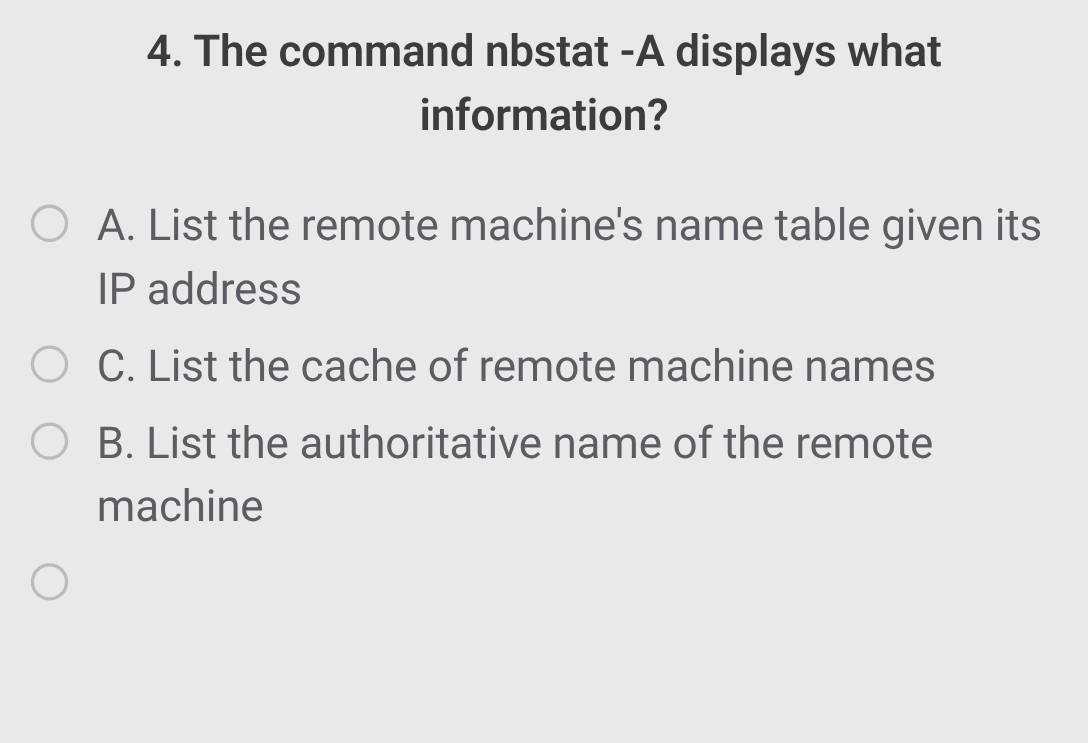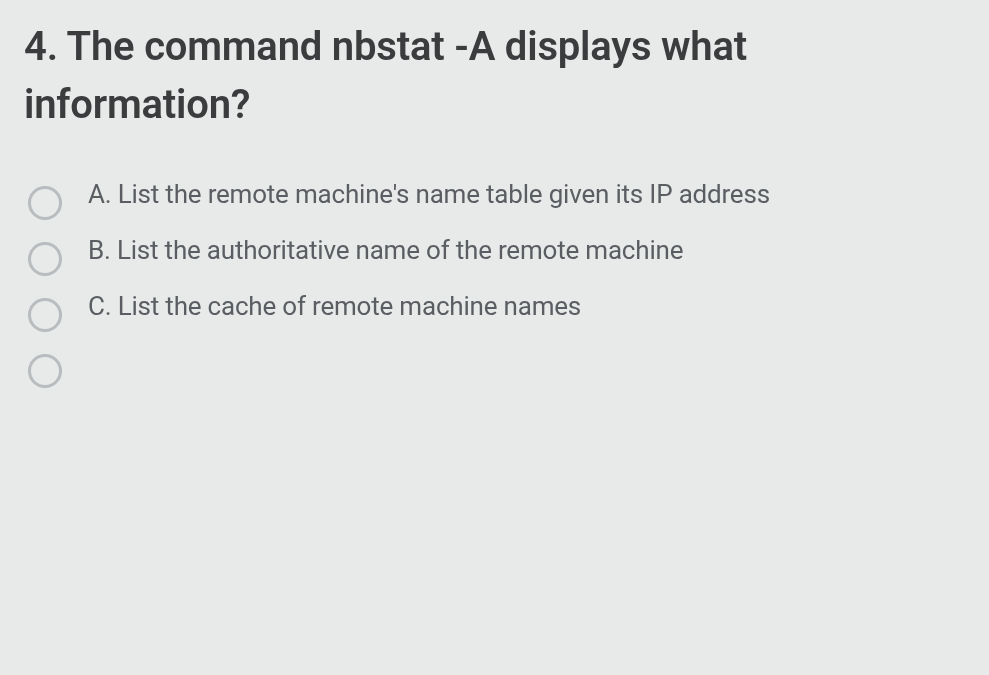--- a/index.html
+++ b/index.html
@@ -16,20 +16,21 @@
       color: #3a3c3e;
       overflow: hidden;
     }
     .question-text {
       font-size: 40px;
       font-weight: 600;
       color: #3a3c3e;
       line-height: 1.45;
       margin-bottom: 42px;
       letter-spacing: -0.2px;
+      text-align: center;
     }
     .options {
       display: flex;
       flex-direction: column;
       gap: 12px;
     }
     .option {
       display: flex;
       align-items: flex-start;
       gap: 26px;
@@ -39,21 +40,21 @@
     .radio {
       flex-shrink: 0;
       width: 34px;
       height: 34px;
       border: 3px solid #b8bcbf;
       border-radius: 50%;
       background: transparent;
       margin-top: 10px;
     }
     .option-label {
-      font-size: 26px;
+      font-size: 40px;
       font-weight: 400;
       color: #5a5e62;
       line-height: 1.45;
       letter-spacing: -0.2px;
     }
   </style>
 </head>
 <body>
 
 <div class="question-text">
@@ -65,27 +66,27 @@
   <div class="option">
     <div class="radio"></div>
     <div class="option-label">
       <span>A.</span>
       <span>List the remote machine's name table given its IP address</span>
     </div>
   </div>
   <div class="option">
     <div class="radio"></div>
     <div class="option-label">
-      <span>B.</span>
-      <span>List the authoritative name of the remote machine</span>
+      <span>C.</span>
+      <span>List the cache of remote machine names</span>
     </div>
   </div>
   <div class="option">
     <div class="radio"></div>
     <div class="option-label">
-      <span>C.</span>
-      <span>List the cache of remote machine names</span>
+      <span>B.</span>
+      <span>List the authoritative name of the remote machine</span>
     </div>
   </div>
   <div class="option">
     <div class="radio"></div>
   </div>
 </div>
 
 </body></html>

